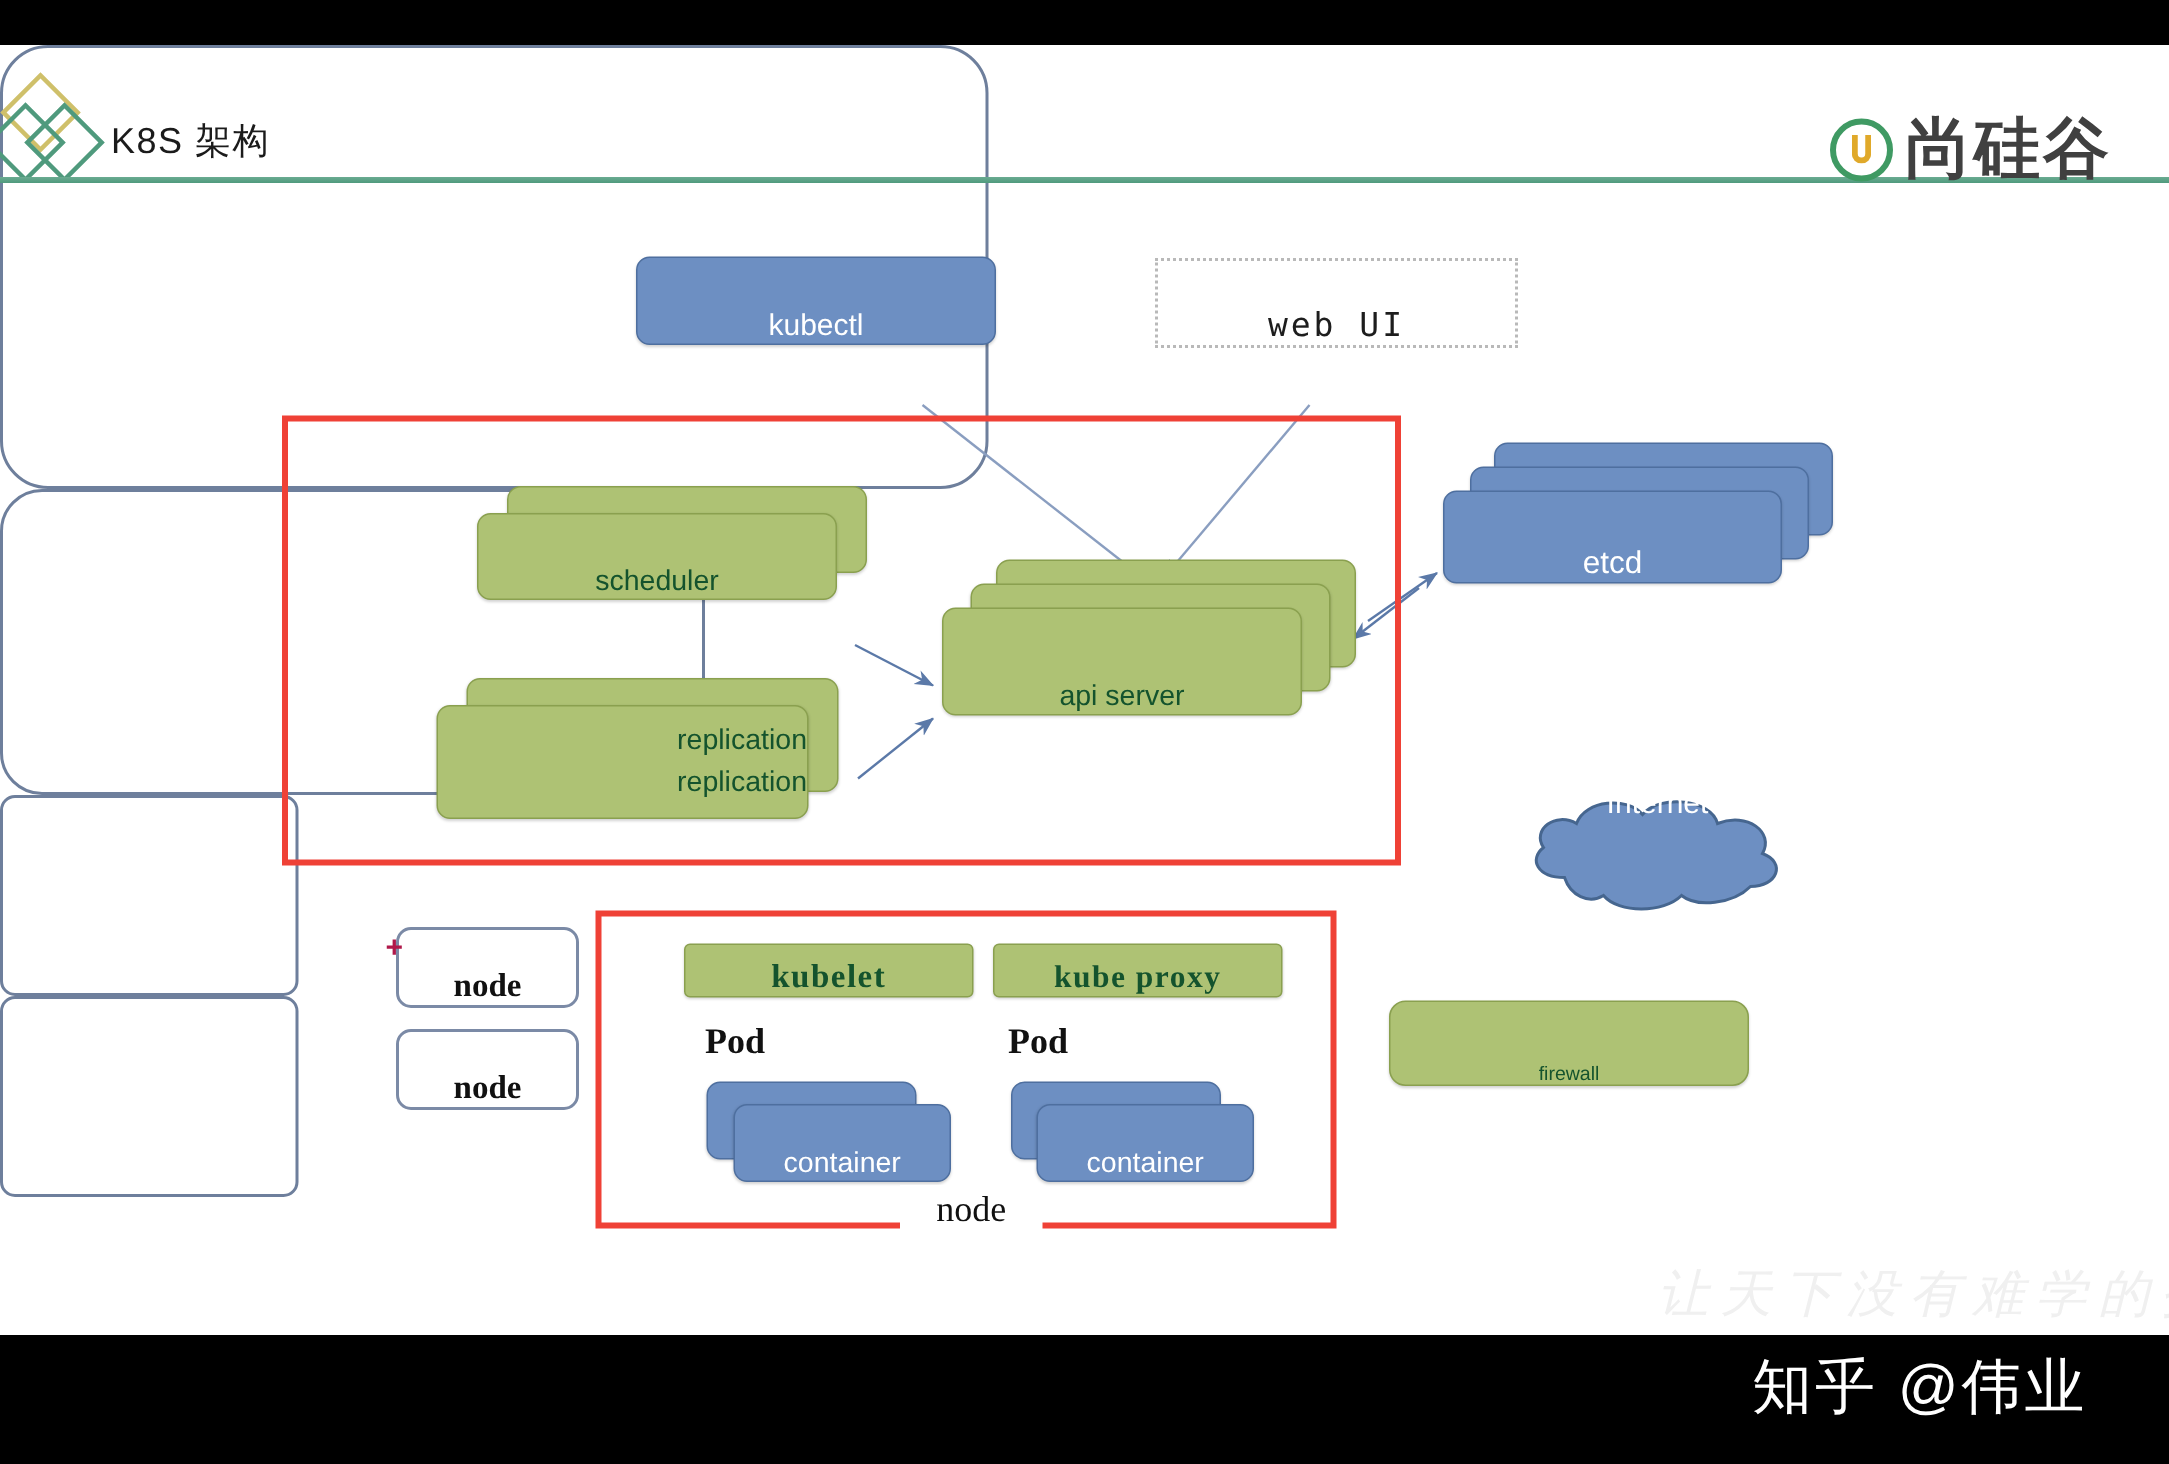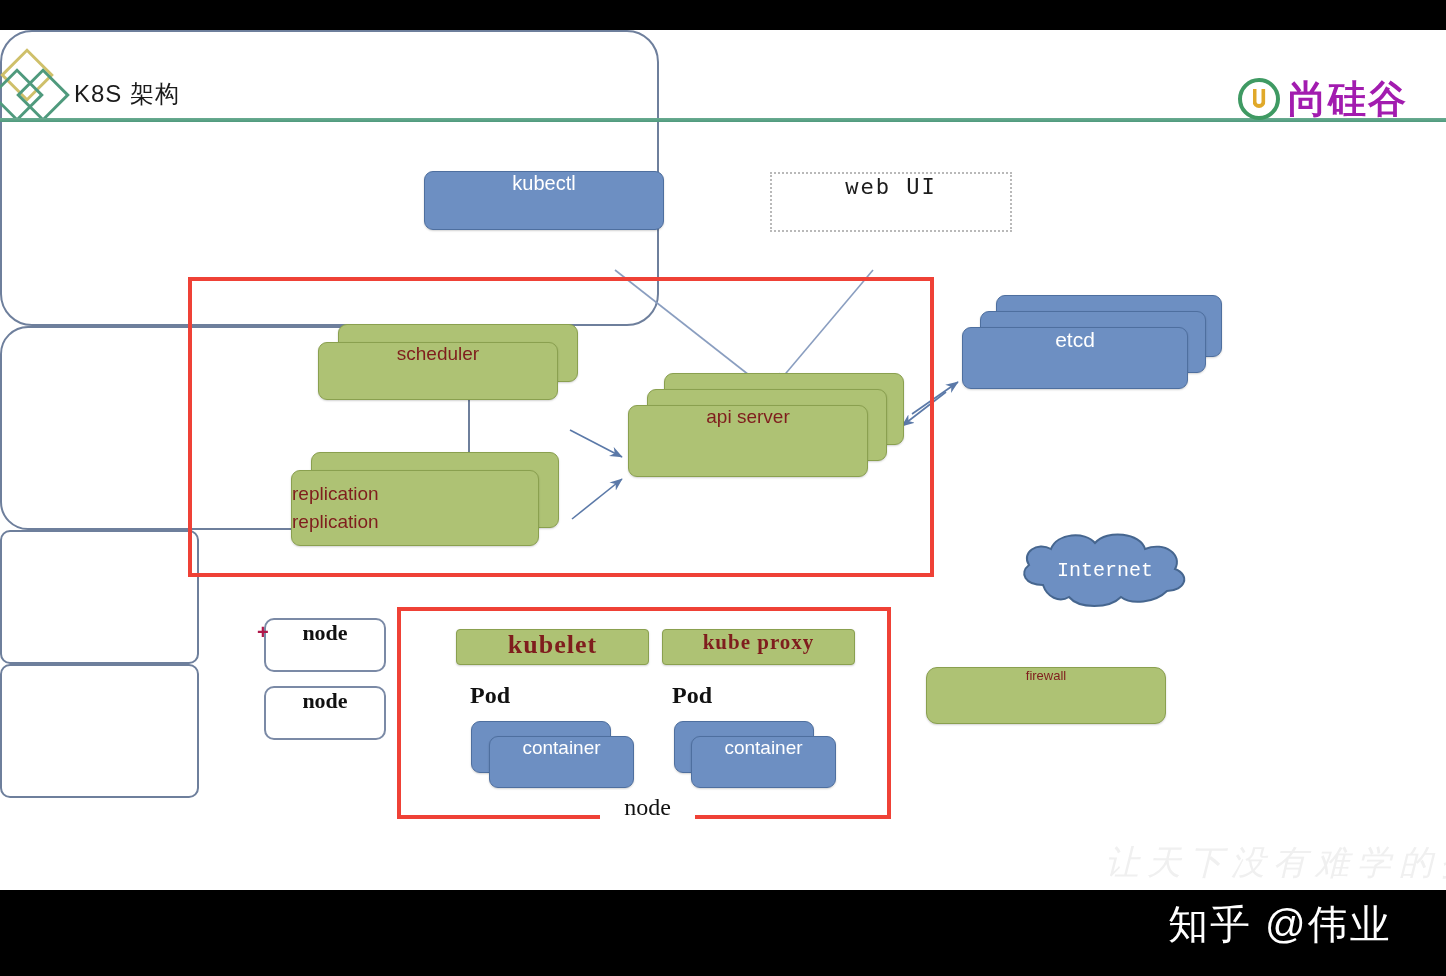--- a/index.html
+++ b/index.html
@@ -27,27 +27,27 @@
   .brand{position:absolute;right:6px;top:48px;display:flex;align-items:center;gap:8px;}
   .brand-mark{
     width:42px;height:42px;border-radius:50%;
     border:4px solid #3f9a63;box-sizing:border-box;position:relative;background:#fff;
   }
   .brand-mark:after{
     content:"";position:absolute;left:50%;top:7px;transform:translateX(-50%);
     width:13px;height:19px;border:4px solid #e0a92a;border-top:none;
     border-radius:0 0 9px 9px;box-sizing:border-box;
   }
-  .brand-text{font-size:38px;font-weight:bold;color:#a21caf;letter-spacing:2px;
+  .brand-text{font-size:44px;font-weight:bold;color:#404040;letter-spacing:2px;
     font-family:"Liberation Sans", sans-serif;line-height:1;}
 
   
-  .box{position:absolute;box-sizing:border-box;display:flex;align-items:flex-start;
+  .box{position:absolute;box-sizing:border-box;display:flex;align-items:flex-end;
        justify-content:center;text-align:center;}
-  .green{background:#aec274;border:1px solid #8aa04f;color:#7f1d1d;border-radius:9px;
+  .green{background:#aec274;border:1px solid #8aa04f;color:#14532d;border-radius:9px;
          box-shadow:0 1px 2px rgba(0,0,0,.18);}
   .blue{background:#6d8fc2;border:1px solid #4e6f9f;color:#ffffff;border-radius:9px;
         box-shadow:0 1px 2px rgba(0,0,0,.18);}
   .white-rr{background:#ffffff;border:2px solid #7b8aa6;border-radius:14px;}
   .stack-l{position:absolute;box-sizing:border-box;border-radius:9px;}
 
   .serif{font-family:"Liberation Serif", serif;}
   .mono{font-family:"DejaVu Sans Mono", monospace;}
 
   
@@ -146,21 +146,21 @@
     <span>etcd</span>
   </div>
 
   <div class="cloud" style="left:1005px;top:495px;width:200px;height:90px;">
     <svg width="200" height="90" viewBox="0 0 200 90">
       <path d="M38,60 C20,60 14,48 24,40 C16,28 32,16 46,24 C52,8 80,6 90,18
                C102,4 136,8 140,24 C160,16 178,30 170,44 C186,50 180,66 162,66
                C150,78 126,80 116,72 C104,84 74,84 64,72 C54,78 42,72 38,60 Z" fill="#6d8fc2" stroke="#46668f" stroke-width="2"></path>
     </svg>
     <div style="position:absolute;left:0;top:0;width:200px;height:90px;display:flex;
-                align-items:center;justify-content:center;color:#fff;font-size:20px;font-family:Liberation Mono, monospace;">
+                justify-content:center;color:#fff;font-size:20px;">
       <span>Internet</span>
     </div>
   </div>
 
   <div class="box green" style="left:926px;top:637px;width:240px;height:57px;font-size:13px;border-radius:11px;">
     <span>firewall</span>
   </div>
 
   <div class="box white-rr" style="left:264px;top:588px;width:122px;height:54px;border-radius:10px;">
     <span class="serif" style="font-size:22px;font-weight:bold;color:#111;">node</span>
@@ -170,21 +170,21 @@
   </div>
   <div style="position:absolute;left:257px;top:592px;font-size:20px;line-height:1;color:#b0184a;font-weight:bold;">
     <span>+</span>
   </div>
 
   <div class="redbox" style="left:397px;top:577px;width:494px;height:212px;"></div>
 
   <div class="white-rr" style="left:412px;top:584px;width:466px;height:200px;border-radius:28px;border:2px solid #6e7f9c;"></div>
 
   <div class="box green" style="left:456px;top:599px;width:193px;height:36px;border-radius:4px;">
-    <span class="serif" style="font-size:26px;font-weight:bold;letter-spacing:1px;">kubelet</span>
+    <span class="serif" style="font-size:22px;font-weight:bold;letter-spacing:1px;">kubelet</span>
   </div>
   <div class="box green" style="left:662px;top:599px;width:193px;height:36px;border-radius:4px;">
     <span class="serif" style="font-size:21px;font-weight:bold;letter-spacing:1px;">kube proxy</span>
   </div>
 
   <div class="white-rr" style="left:450px;top:644px;width:195px;height:130px;border-radius:10px;border:2px solid #6e7f9c;"></div>
   <div class="serif" style="position:absolute;left:470px;top:652px;font-size:24px;font-weight:bold;color:#111;">Pod</div>
   <div class="blue stack-l" style="left:471px;top:691px;width:140px;height:52px;background:#6d8fc2;border:1px solid #4e6f9f;"></div>
   <div class="box blue" style="left:489px;top:706px;width:145px;height:52px;font-size:19px;">
     <span>container</span>

